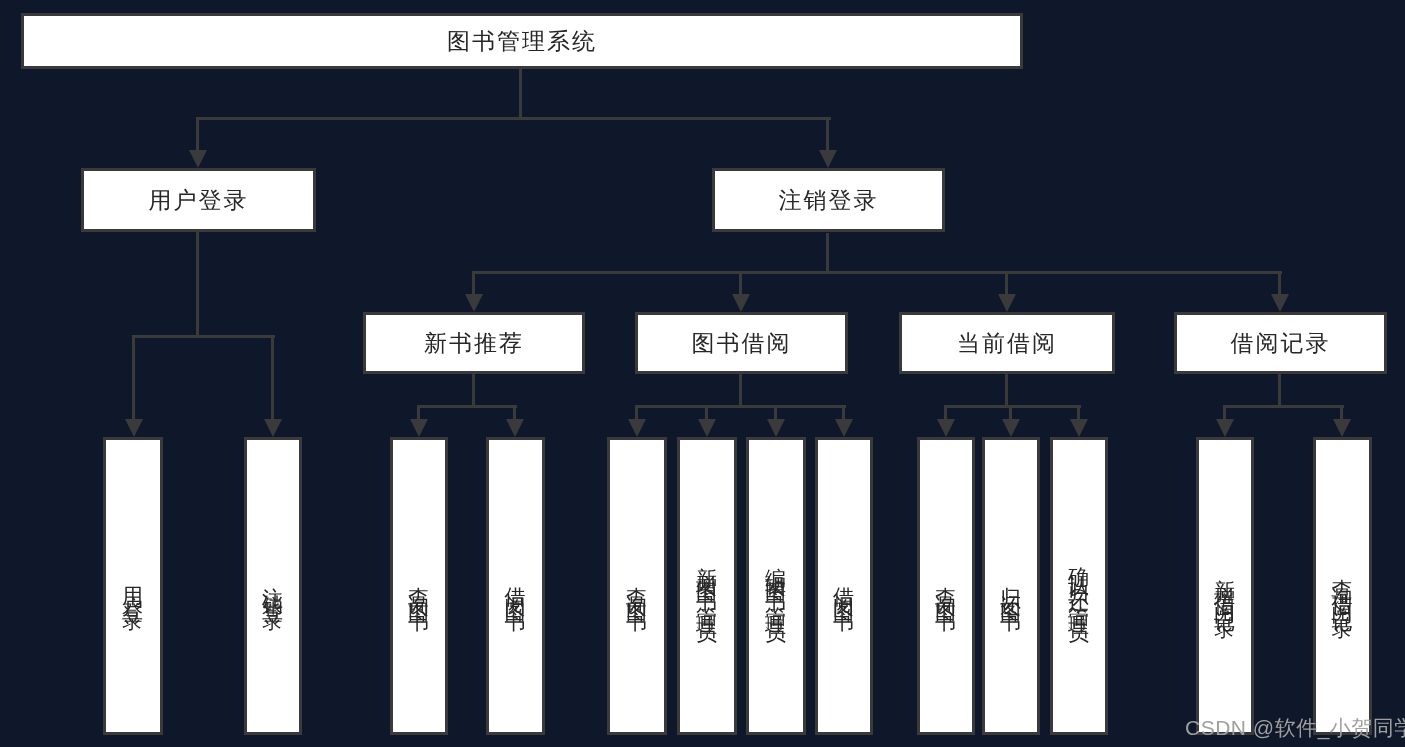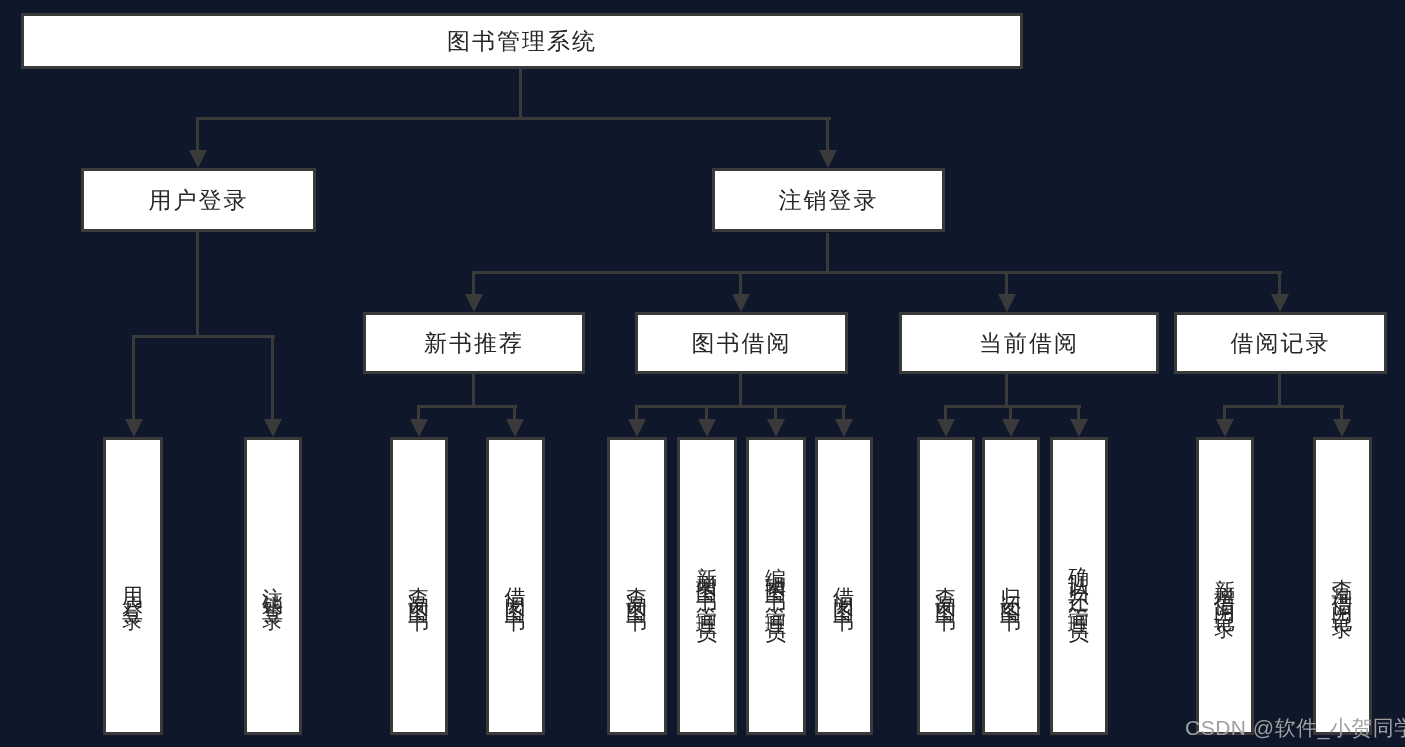--- a/index.html
+++ b/index.html
@@ -90,21 +90,21 @@
   <div class="arrow" style="left:998px;top:294px"></div>
   <div class="vline" style="left:1278px;top:271px;height:23px"></div>
   <div class="arrow" style="left:1271px;top:294px"></div>
 
   <div class="node" style="left:635px;top:312px;width:213px;height:62px">
     <span>图书借阅</span>
   </div>
   <div class="node" style="left:363px;top:312px;width:222px;height:62px">
     <span>新书推荐</span>
   </div>
-  <div class="node" style="left:899px;top:312px;width:260px;height:62px">
+  <div class="node" style="left:899px;top:312px;width:216px;height:62px">
     <span>当前借阅</span>
   </div>
   <div class="node" style="left:1174px;top:312px;width:213px;height:62px">
     <span>借阅记录</span>
   </div>
 
   <div class="vline" style="left:472px;top:374px;height:34px"></div>
   <div class="hline" style="left:417px;top:405px;width:100px"></div>
   <div class="vline" style="left:417px;top:405px;height:14px"></div>
   <div class="arrow" style="left:410px;top:419px"></div>

